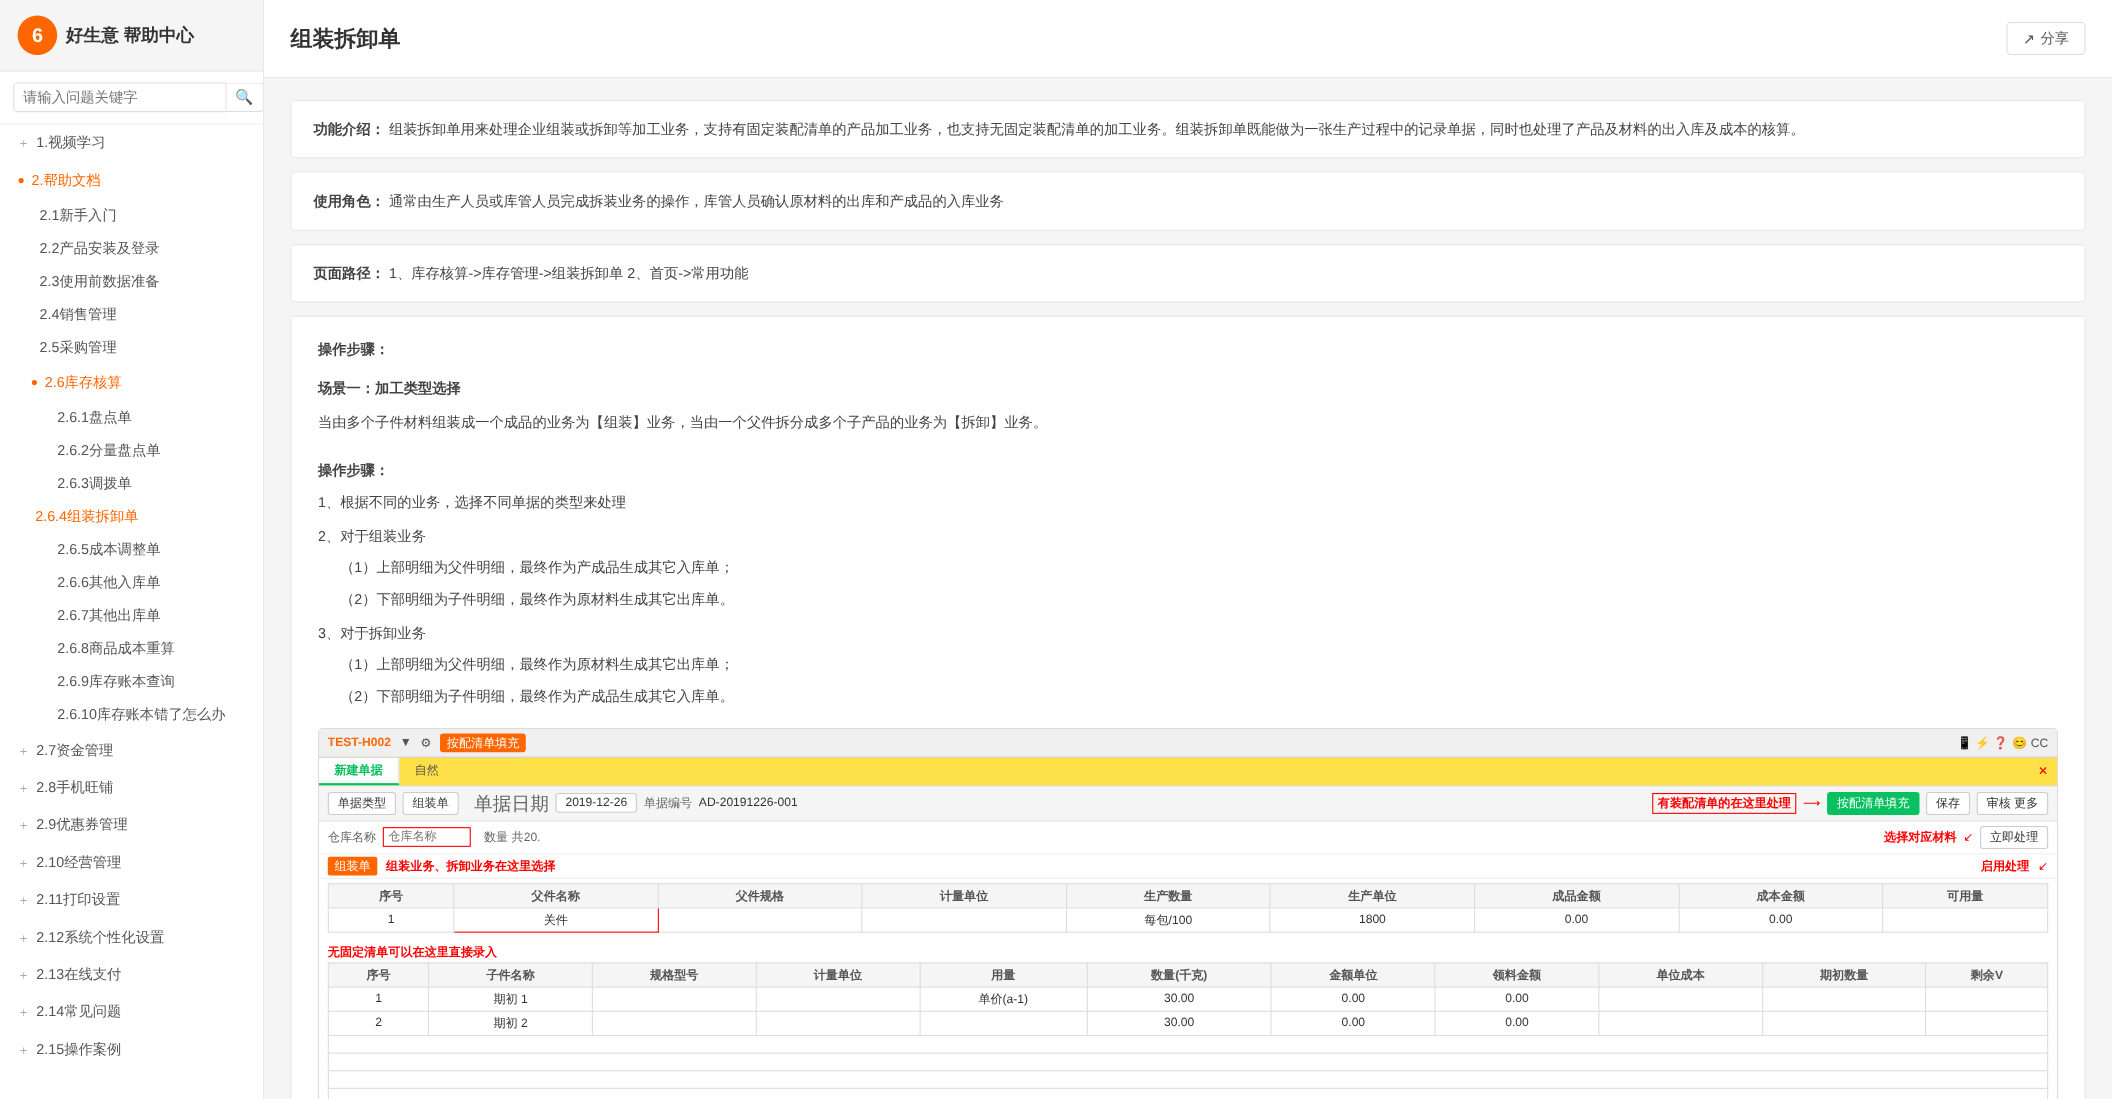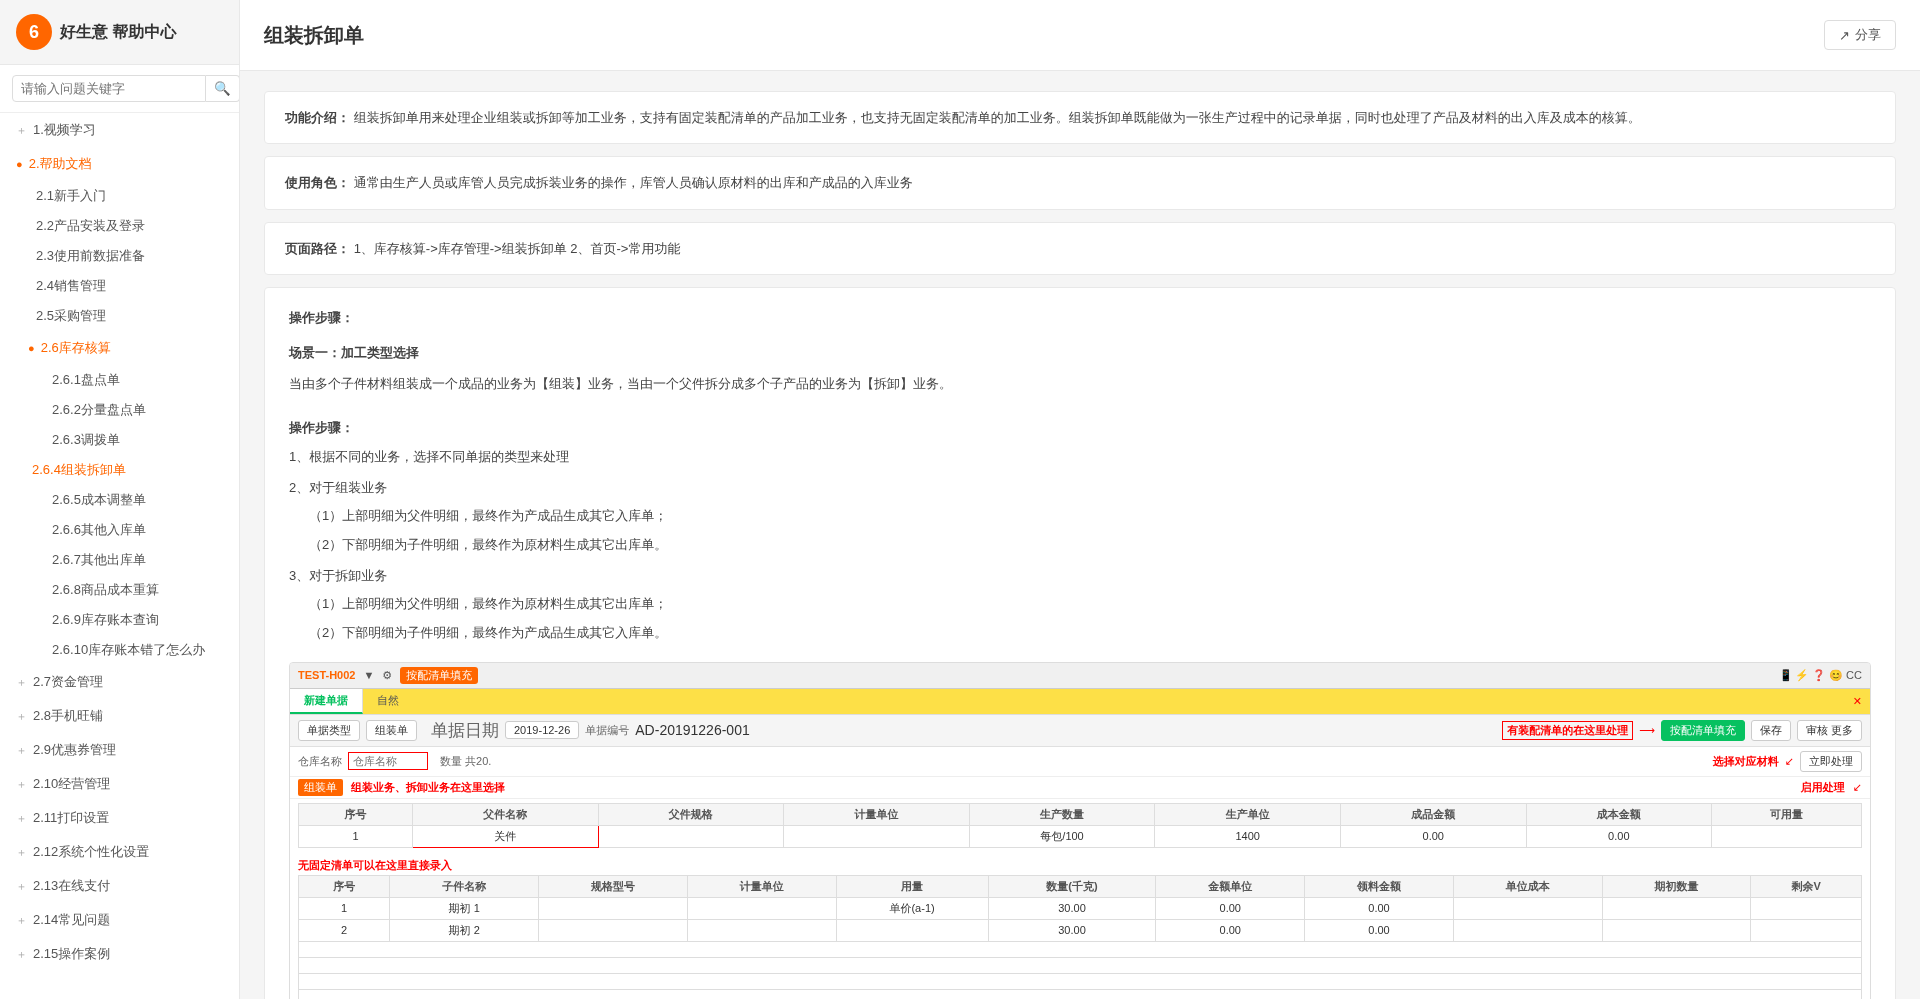--- a/index.html
+++ b/index.html
@@ -313,21 +313,21 @@
             <div style="flex:1;"></div>
             <div style="padding:4px 8px; color:#f00; font-size:11px; display:flex; align-items:center;">✕</div>
           </div>
 
           <div class="fake-ss-toolbar">
             <span class="fake-btn">单据类型</span>
             <span class="fake-btn">组装单</span>
             <span style="margin-left:8px;color:#666;font-size:17px;">单据日期</span>
             <span class="fake-btn">2019-12-26</span>
             <span style="color:#666;font-size:11px;font-family:Liberation Mono, monospace;">单据编号</span>
-            <span style="font-size:14px; color:#333;text-align:right;">AD-20191226-001</span>
+            <span style="font-size:11px; color:#333;text-align:right;">AD-20191226-001</span>
             <span style="flex:1;"></span>
 
             <span style="color:#f00;font-size:11px;font-weight:bold;border:1px solid #f00;padding:1px 4px;">有装配清单的在这里处理</span>
             <span style="color:#f00;">⟶</span>
             <span class="fake-btn" style="background:#07c160;color:#fff;border-color:#07c160;">按配清单填充</span>
             <span class="fake-btn">保存</span>
             <span class="fake-btn">审核 更多</span>
           </div>
 
           <div style="display:flex; align-items:center; padding:4px 8px; font-size:11px; background:#fff; border-bottom:1px solid #eee; position:relative;">
@@ -363,21 +363,21 @@
                   <th>可用量</th>
                 </tr>
               </thead>
               <tbody>
                 <tr>
                   <td>1</td>
                   <td style="border:1px solid red;">关件</td>
                   <td></td>
                   <td></td>
                   <td>每包/100</td>
-                  <td>1400</td>
+                  <td>1800</td>
                   <td>0.00</td>
                   <td>0.00</td>
                   <td></td>
                 </tr>
               </tbody>
             </table>
           </div>
 
           <div style="padding:4px 8px; background:#fff; position:relative;">
 

